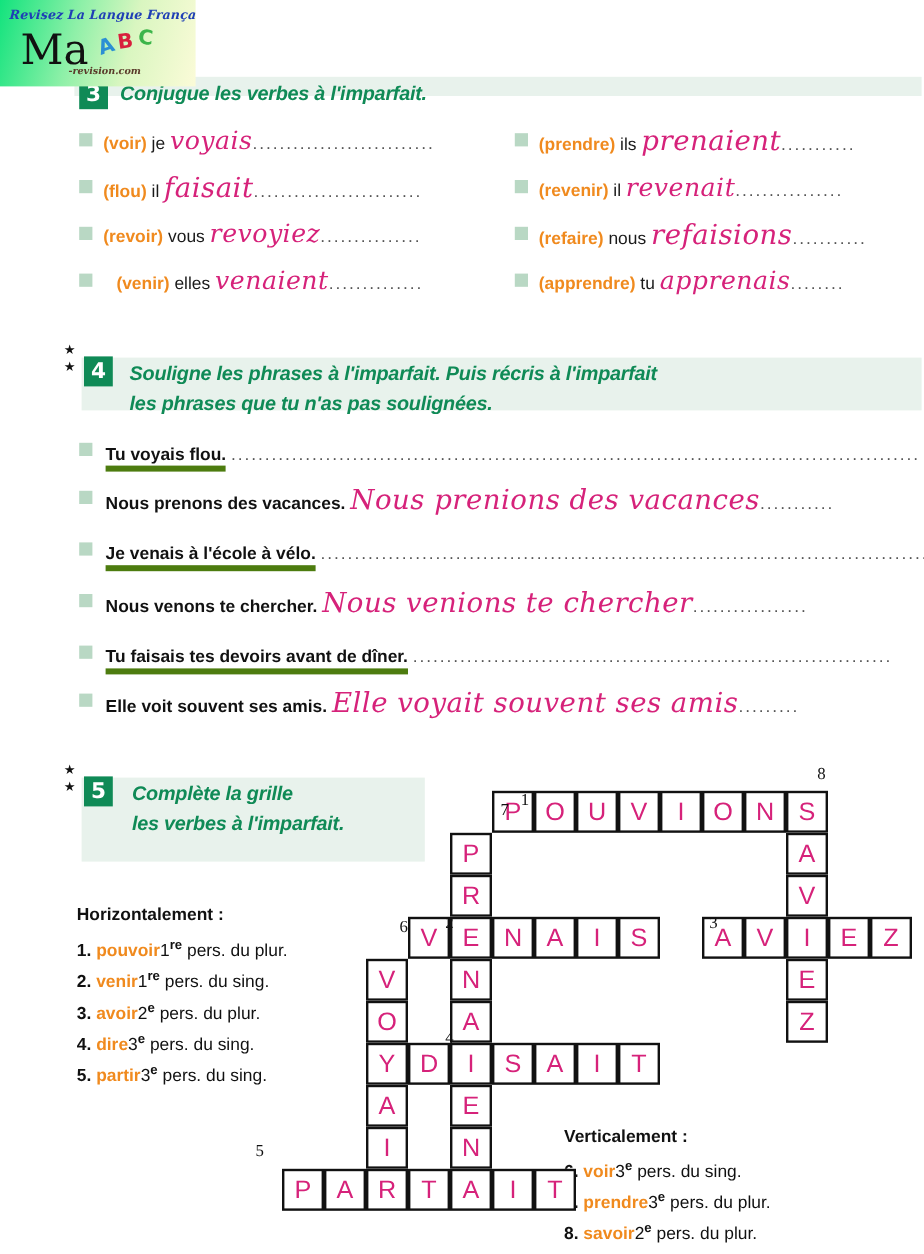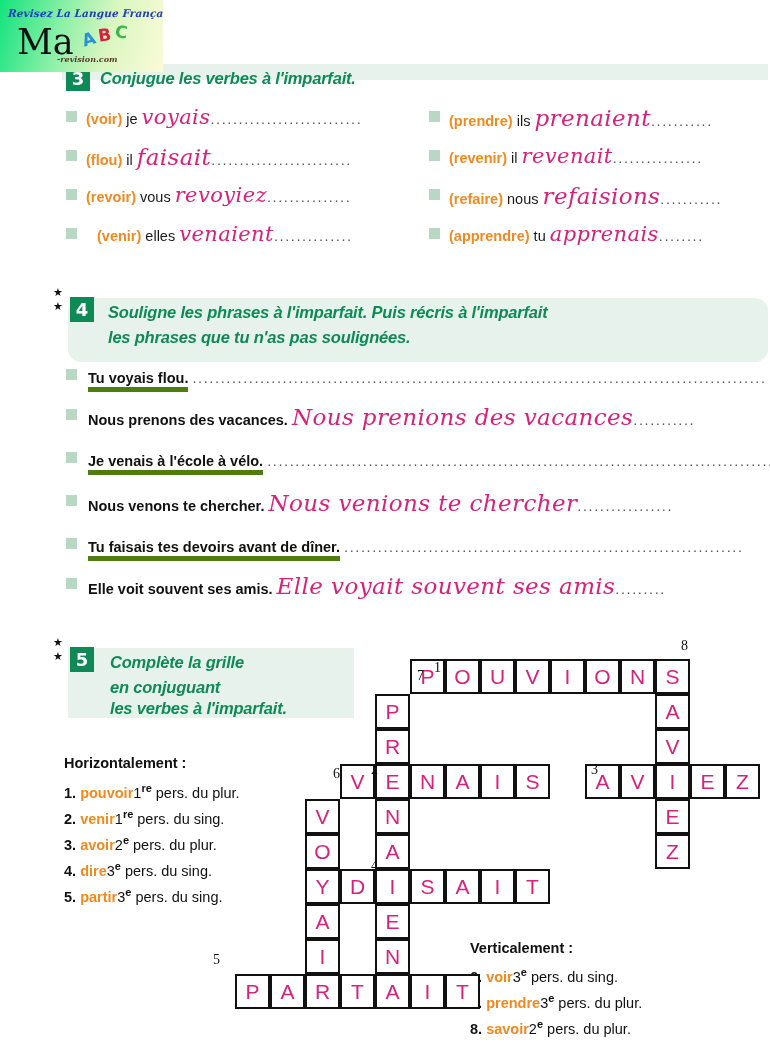--- a/index.html
+++ b/index.html
@@ -163,21 +163,21 @@
 
   <div class="bullet" style="left:429px;top:228px;"></div>
   <div class="q3row" style="left:449px;top:222px;text-align:center;">
     <span class="verb">(apprendre)</span>
     <span class="pron">tu</span>
     <span class="hand">apprenais</span><span class="dots">........</span>
   </div>
 
   <div class="stars" style="left:52px;top:288px;">★</div>
   <div class="stars" style="left:52px;top:302px;">★</div>
-  <div class="ex-head" style="left:68px;top:298px;width:700px;height:64px;border-radius:13px;">
+  <div class="ex-head" style="left:68px;top:298px;width:700px;height:44px;">
     <span class="txt" style="padding-left:40px;">Souligne les phrases à l'imparfait. Puis récris à l'imparfait</span>
     <span class="txt" style="padding:0 0 4px 40px;">les phrases que tu n'as pas soulignées.</span>
   </div>
   <div class="num-badge" style="left:70px;top:297px;">4</div>
 
   <div class="bullet" style="left:66px;top:369px;"></div>
   <div class="q4row" style="left:88px;top:364px;">
     <span class="sent underlined">Tu voyais flou.</span>
     <span class="hand"></span><span class="dots">......................................................................................................</span>
   </div>
@@ -209,21 +209,20 @@
   <div class="bullet" style="left:66px;top:578px;"></div>
   <div class="q4row" style="left:88px;top:573px;">
     <span class="sent">Elle voit souvent ses amis.</span>
     <span class="hand hand-big">Elle voyait souvent ses amis</span><span class="dots">.........</span>
   </div>
 
   <div class="stars" style="left:52px;top:638px;">★</div>
   <div class="stars" style="left:52px;top:652px;">★</div>
   <div class="ex-head" style="left:68px;top:648px;width:286px;height:70px;">
     <span class="txt" style="padding-left:42px;">Complète la grille</span>
-    <span class="txt" style="padding:0 0 0 42px;">en conjuguant</span>
     <span class="txt" style="padding:0 0 4px 42px;">les verbes à l'imparfait.</span>
   </div>
   <div class="num-badge" style="left:70px;top:647px;">5</div>
 
   <div class="clue-title" style="left:64px;top:755px;">Horizontalement :</div>
   <div class="clue" style="left:64px;top:782px;">
     <b>1.</b>
     <span class="cv">pouvoir</span><span>1</span><sup>re</sup><span> pers. du plur.</span>
   </div>
   <div class="clue" style="left:64px;top:808px;">

